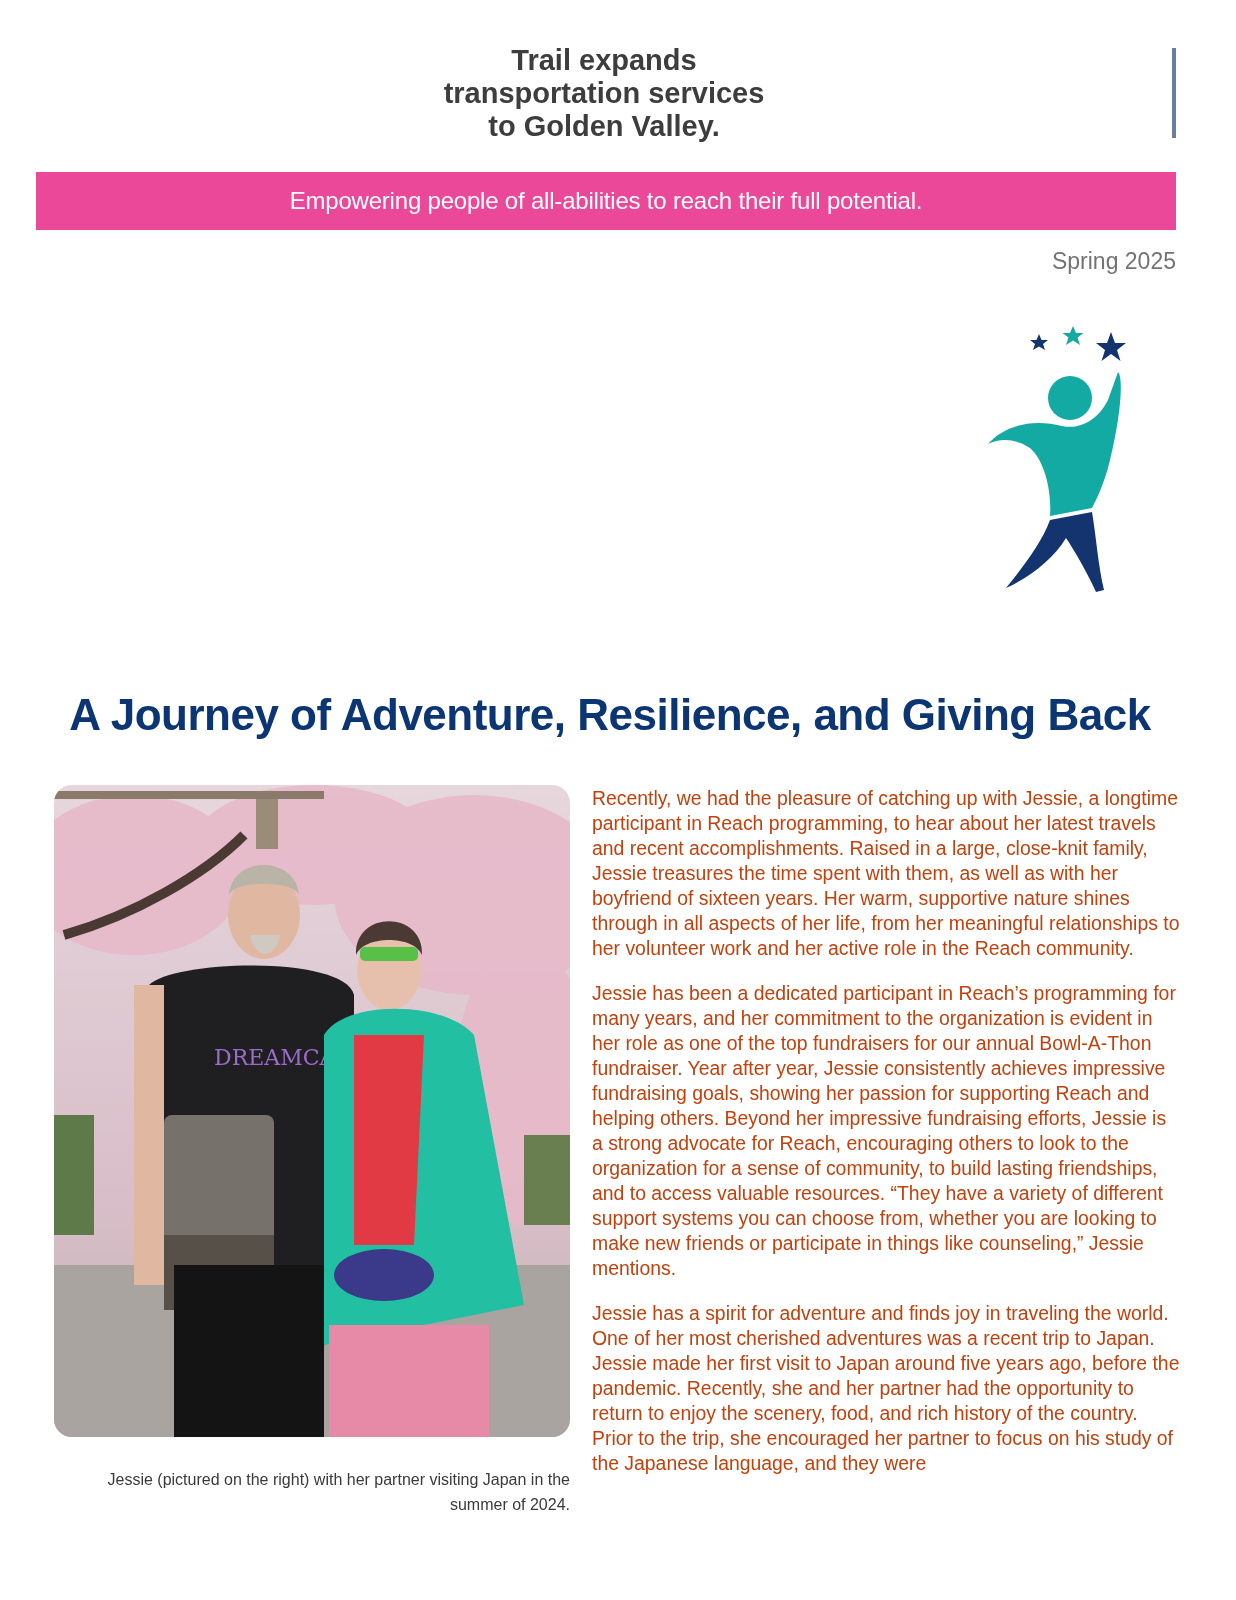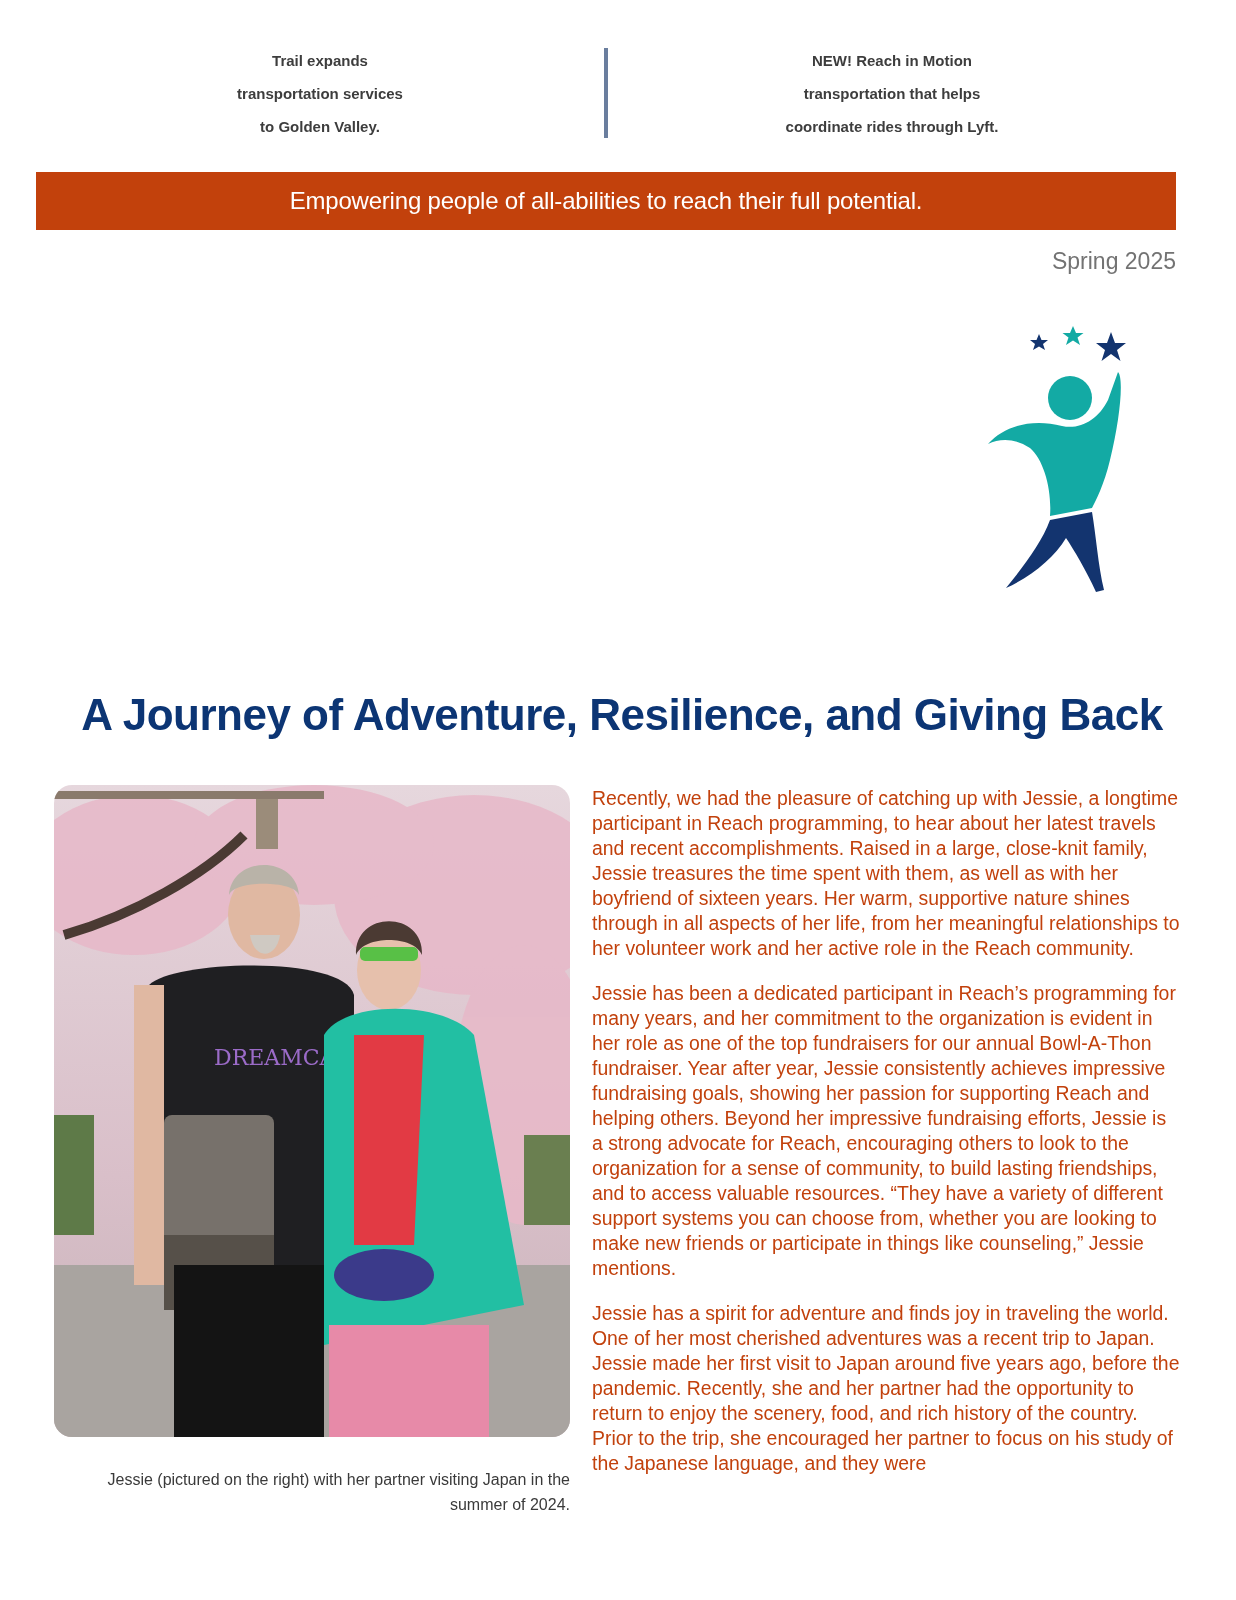--- a/index.html
+++ b/index.html
@@ -1,36 +1,36 @@
 <!DOCTYPE html>
 <html><head>
 <meta charset="utf-8">
 <style>
   html, body { margin: 0; padding: 0; background: #ffffff; }
   body { width: 1236px; height: 1600px; position: relative; overflow: hidden;
          font-family: "Liberation Sans", "DejaVu Sans", sans-serif; color: #3a3a3a; }
 
   .news-strip { position: absolute; top: 44px; left: 36px; width: 1140px; height: 100px; display: flex; }
-  .news-item { flex: 1; text-align: center; font-weight: bold; font-size: 15px; line-height: 33px; color: #3d3d3d; display: flex; align-items: flex-start; justify-content: center; }
+  .news-item { flex: 1; text-align: center; font-weight: bold; font-size: 29px; line-height: 33px; color: #3d3d3d; display: flex; align-items: flex-start; justify-content: center; }
   .news-item span { display: block; white-space: pre-line; }
   .news-divider { width: 2px; background: #6a7e9e; height: 90px; margin-top: 4px; }
 
-  .tagline-bar { position: absolute; top: 172px; left: 36px; width: 1140px; height: 58px; background: #c2410c;
+  .tagline-bar { position: absolute; top: 172px; left: 36px; width: 1140px; height: 58px; background: #ec4899;
                  color: #ffffff; font-size: 24px; display: flex; align-items: center; justify-content: center; letter-spacing: -0.2px; }
 
   .issue-date { position: absolute; top: 248px; right: 60px; font-size: 23px; color: #737373; }
 
   .masthead { position: absolute; top: 320px; left: 70px; width: 1100px; height: 290px; }
   .mast-reach { position: absolute; left: 10px; top: 92px; font-family: "Liberation Serif", "DejaVu Serif", serif;
                 font-size: 160px; color: #13aaa4; letter-spacing: -1px; line-height: 1; }
   .mast-reader { position: absolute; left: 450px; top: 100px; font-family: "DejaVu Sans", sans-serif;
                  font-size: 150px; color: #13346f; letter-spacing: -3px; line-height: 1; }
   .mast-figure { position: absolute; left: 900px; top: 0; width: 170px; height: 290px; }
 
-  .article-title { position: absolute; top: 690px; left: 16px; width: 1212px; text-align: center; font-weight: bold;
+  .article-title { position: absolute; top: 690px; left: 4px; width: 1212px; text-align: center; font-weight: bold;
                    font-size: 44px; color: #0c3574; letter-spacing: -0.5px; }
 
   .photo-frame { position: absolute; top: 785px; left: 54px; width: 516px; height: 652px; border-radius: 18px; overflow: hidden; }
   .photo-frame svg { display: block; }
   .caption { position: absolute; top: 1467px; left: 54px; width: 516px; text-align: right; font-size: 16px; line-height: 25px; color: #3a3a3a; }
 
   .article-body { position: absolute; top: 786px; left: 592px; width: 590px; font-size: 19.4px; line-height: 25px; color: #c2410c; }
   .article-body p { margin: 0 0 20px 0; }
   .continued { font-style: italic; }
 </style>
@@ -38,25 +38,20 @@
 <body>
 
 <div class="news-strip">
   <div class="news-item">
     <span>Trail expands
 transportation services
 to Golden Valley.</span>
   </div>
   <div class="news-divider"></div>
   <div class="news-divider"></div>
-  <div class="news-item">
-    <span>NEW! Reach in Motion
-transportation that helps
-coordinate rides through Lyft.</span>
-  </div>
 </div>
 
 <div class="tagline-bar">
   <span>Empowering people of all-abilities to reach their full potential.</span>
 </div>
 
 <div class="issue-date">Spring 2025</div>
 
 <div class="masthead">
   <div class="mast-figure">

